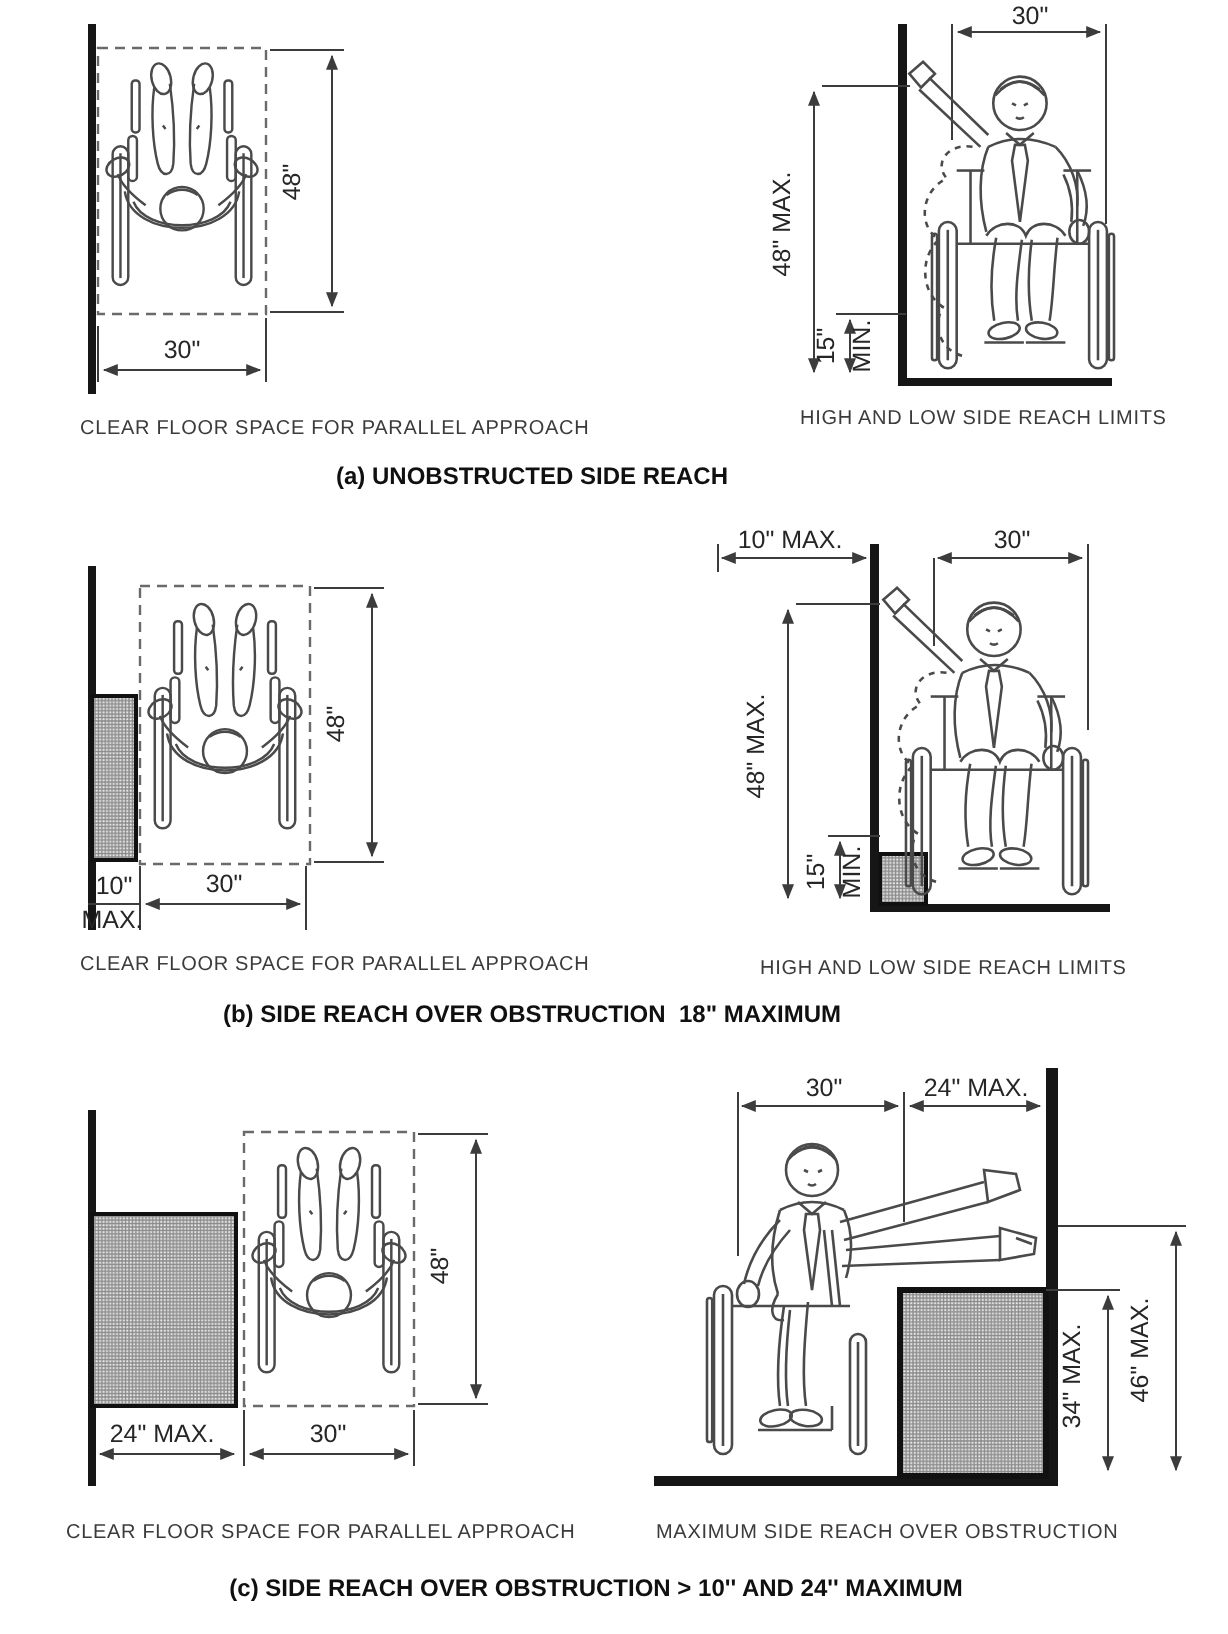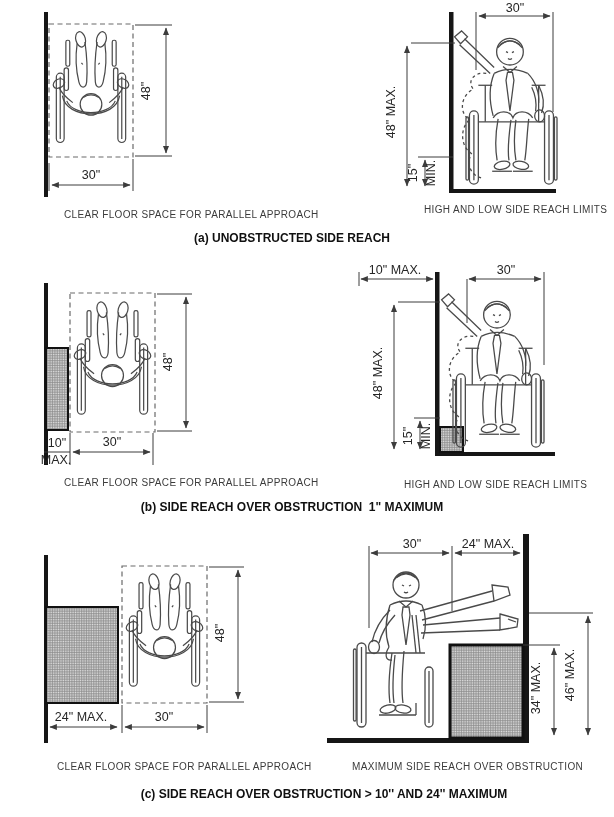--- a/index.html
+++ b/index.html
@@ -4,25 +4,24 @@
 <style>
   html,body{margin:0;padding:0;background:#fff;}
   .canvas{
     position:relative;width:614px;height:817px;background:#ffffff;
     font-family:"Liberation Sans",sans-serif;overflow:hidden;
   }
   .canvas svg{position:absolute;overflow:visible;}
   .caption{
     position:absolute;font-size:10px;letter-spacing:.35px;color:#3b3b3b;
     white-space:pre;
-    margin-left:24px;
   }
   .fig-title{
     position:absolute;left:0;width:532px;text-align:center;
-    font-size:12px;font-weight:bold;color:#101010;white-space:pre;padding-left:26px;
+    font-size:12px;font-weight:bold;color:#101010;white-space:pre;
   }
   .dim{
     font-size:12.5px;fill:#262626;text-anchor:middle;
     font-family:"Liberation Sans",sans-serif;
   }
   .dims line,.dims path{stroke:#3c3c3c;stroke-width:1;fill:none;}
   .dashedrect{fill:none;stroke:#6a6a6a;stroke-width:1.2;stroke-dasharray:5 3.5;}
   .wallfill{fill:#161616;stroke:none;}
   .obst{fill:url(#mesh);stroke:#111;stroke-width:2;}
 </style>
@@ -230,21 +229,21 @@
   <g class="dims">
     <path d="M84,163 H110"></path>
     <line x1="90" y1="166" x2="90" y2="194" marker-start="url(#arrow)" marker-end="url(#arrow)"></line>
     <text class="dim" x="82" y="181" transform="rotate(-90 82 181)">15"</text>
     <text class="dim" x="100" y="181" transform="rotate(-90 100 181)">MIN.</text>
   </g>
 </svg>
 
 <div class="caption" style="left:40px;top:477px;">CLEAR FLOOR SPACE FOR PARALLEL APPROACH</div>
 <div class="caption" style="left:380px;top:479px;">HIGH AND LOW SIDE REACH LIMITS</div>
-<div class="fig-title" style="top:500px;">(b) SIDE REACH OVER OBSTRUCTION  1" MAXIMUM</div>
+<div class="fig-title" style="top:500px;">(b) SIDE REACH OVER OBSTRUCTION  18" MAXIMUM</div>
 
 <svg style="left:30px;top:545px;" width="225" height="215" viewBox="0 0 225 215">
   <rect class="wallfill" x="14" y="10" width="4" height="188"></rect>
   <rect class="obst" x="16" y="62" width="72" height="96"></rect>
   <rect class="dashedrect" x="92" y="21" width="85" height="137"></rect>
   <use href="#plan-chair" x="95" y="23" width="79" height="131"></use>
   <g class="dims">
     <path d="M179,22 H214 M179,157 H214"></path>
     <line x1="208" y1="25" x2="208" y2="154" marker-start="url(#arrow)" marker-end="url(#arrow)"></line>
     <text class="dim" x="194" y="88" transform="rotate(-90 194 88)">48"</text>

